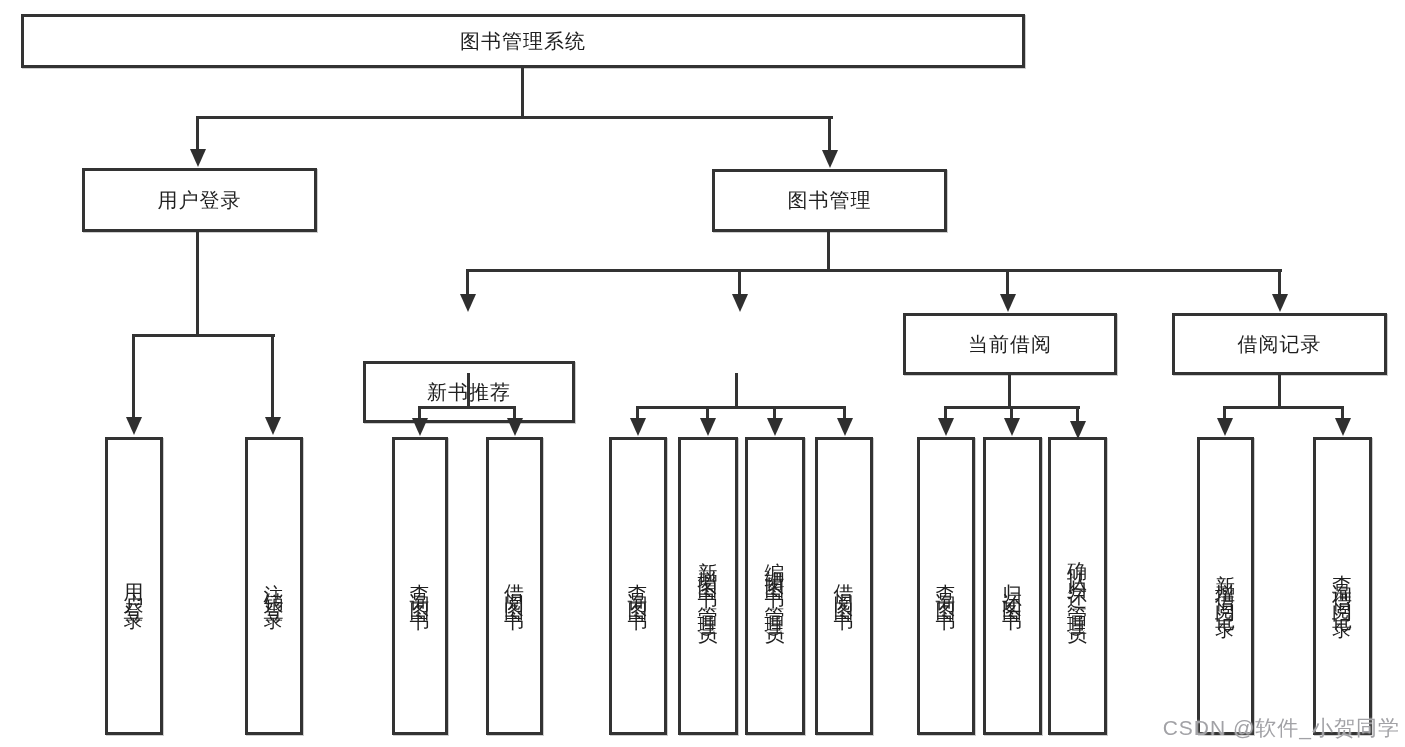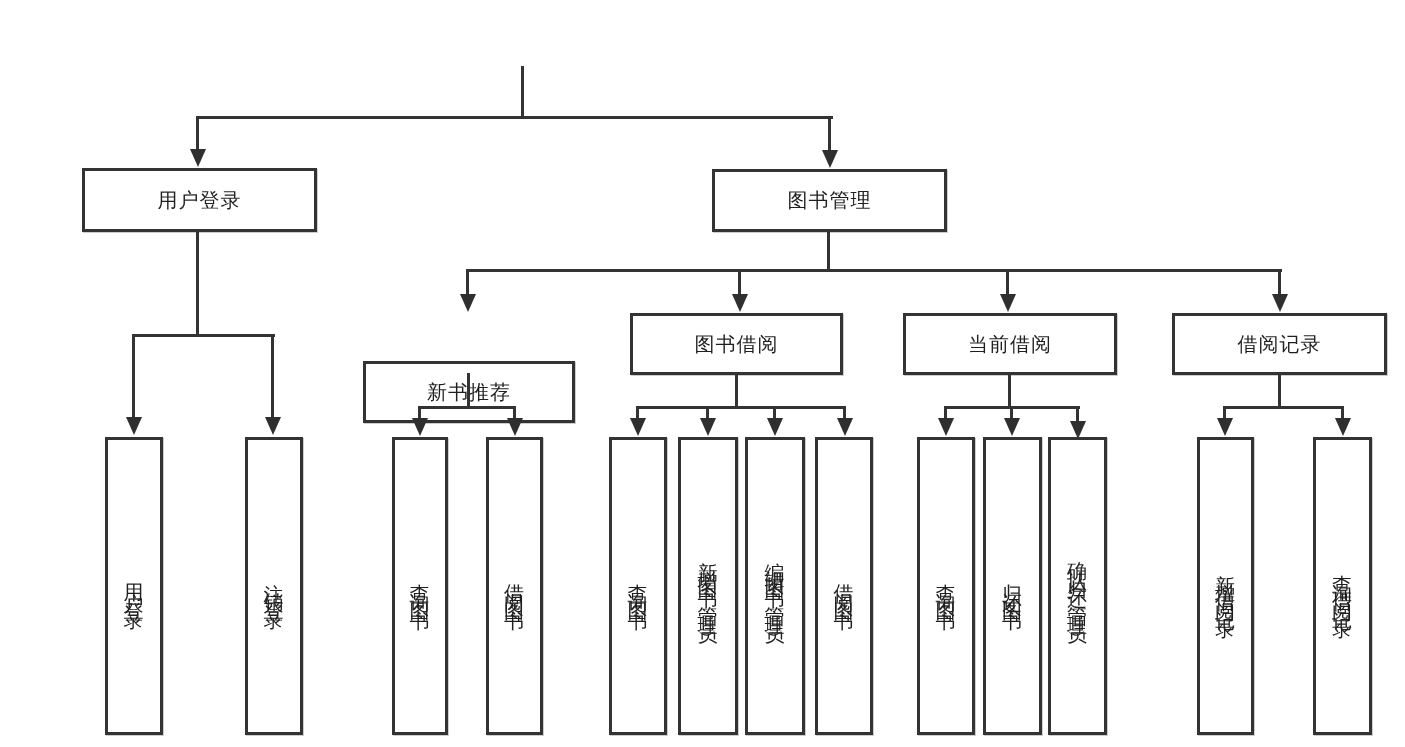--- a/index.html
+++ b/index.html
@@ -69,36 +69,36 @@
     color: #a2a2a6;
     text-shadow: 0 0 2px #ffffff;
     letter-spacing: 1px;
   }
 </style>
 </head>
 <body>
 
 <div class="canvas">
 
+  <div class="node h-label" style="left:21px; top:14px; width:1004px; height:54px;">
+    <span>图书管理系统</span>
+  </div>
 
   <div class="node h-label" style="left:82px; top:168px; width:235px; height:64px;">
     <span>用户登录</span>
   </div>
 
   <div class="node h-label" style="left:712px; top:169px; width:235px; height:63px;">
     <span>图书管理</span>
   </div>
 
   <div class="node h-label" style="left:363px; top:313px; width:212px; height:62px;margin-top:48px;">
     <span>新书推荐</span>
   </div>
 
-  <div class="node h-label" style="left:630px; top:313px; width:213px; height:62px;">
-    <span>图书借阅</span>
-  </div>
 
   <div class="node h-label" style="left:903px; top:313px; width:214px; height:62px;">
     <span>当前借阅</span>
   </div>
 
   <div class="node h-label" style="left:1172px; top:313px; width:215px; height:62px;justify-content:center;">
     <span>借阅记录</span>
   </div>
 
   <div class="node leaf" style="left:105px; width:58px;">
@@ -211,14 +211,15 @@
 
   <div>
     <div class="vline" style="left:1278px; top:373px; height:36px;"></div>
     <div class="hline" style="left:1223px; top:406px; width:121px;"></div>
     <div class="vline" style="left:1223px; top:406px; height:16px;"></div>
     <div class="arrow" style="left:1217px; top:418px;"></div>
     <div class="vline" style="left:1341px; top:406px; height:16px;"></div>
     <div class="arrow" style="left:1335px; top:418px;"></div>
   </div>
 
+  <div class="watermark">CSDN @软件_小贺同学</div>
 
 </div>
 
 </body></html>

